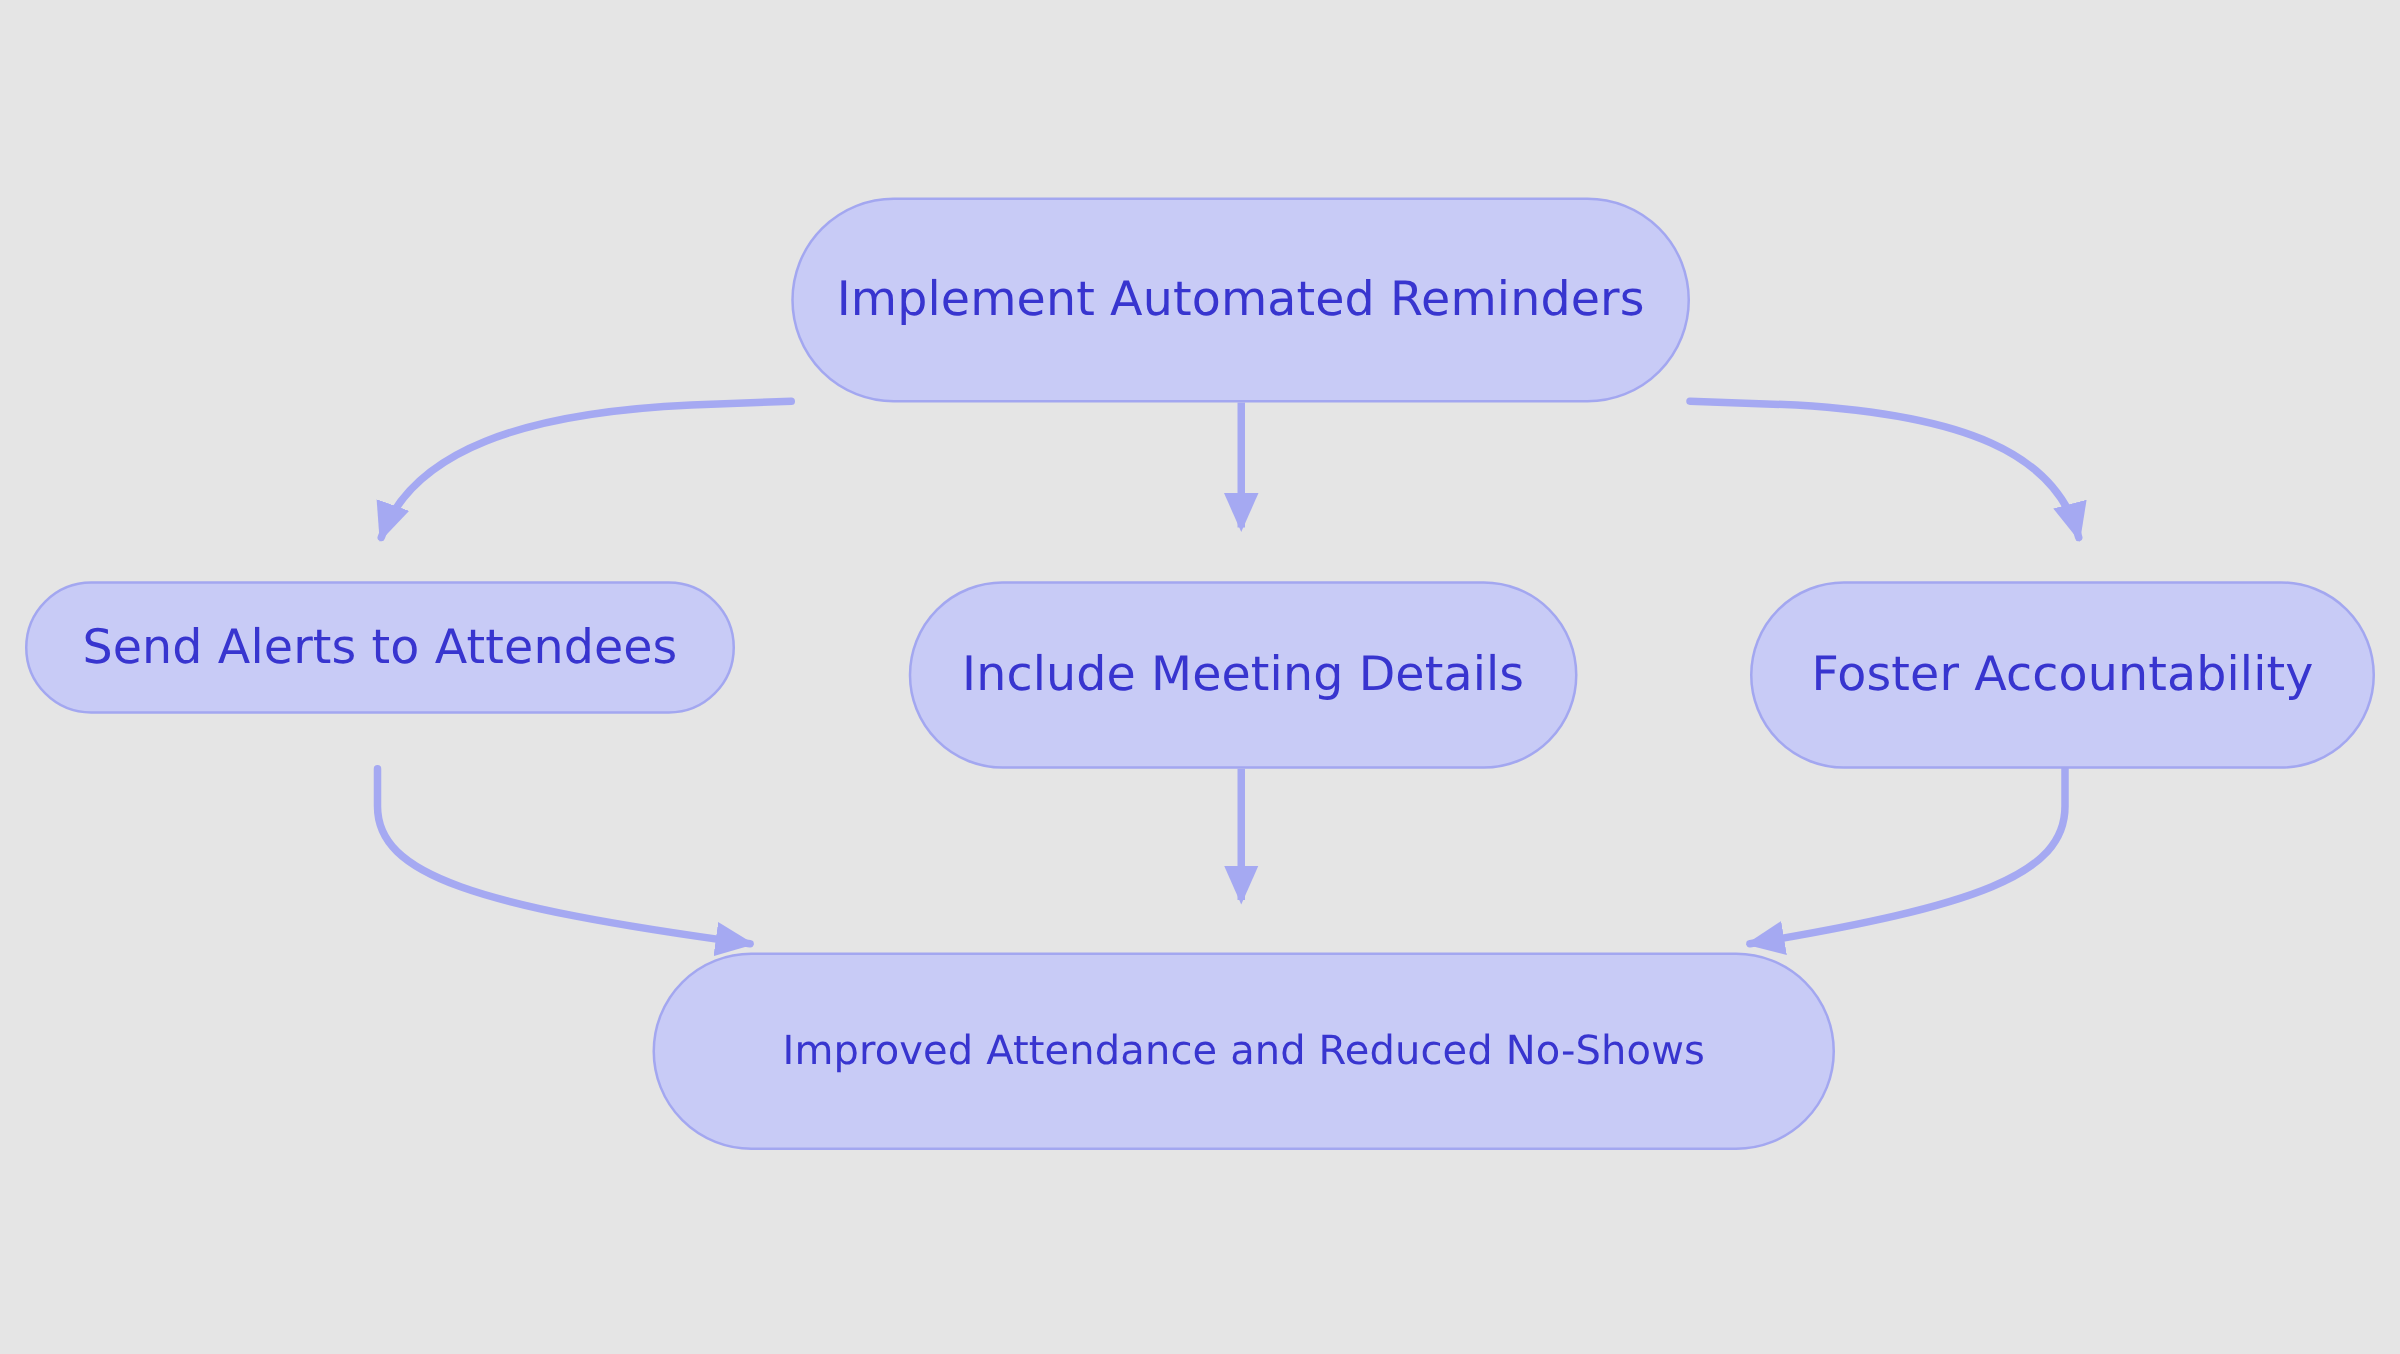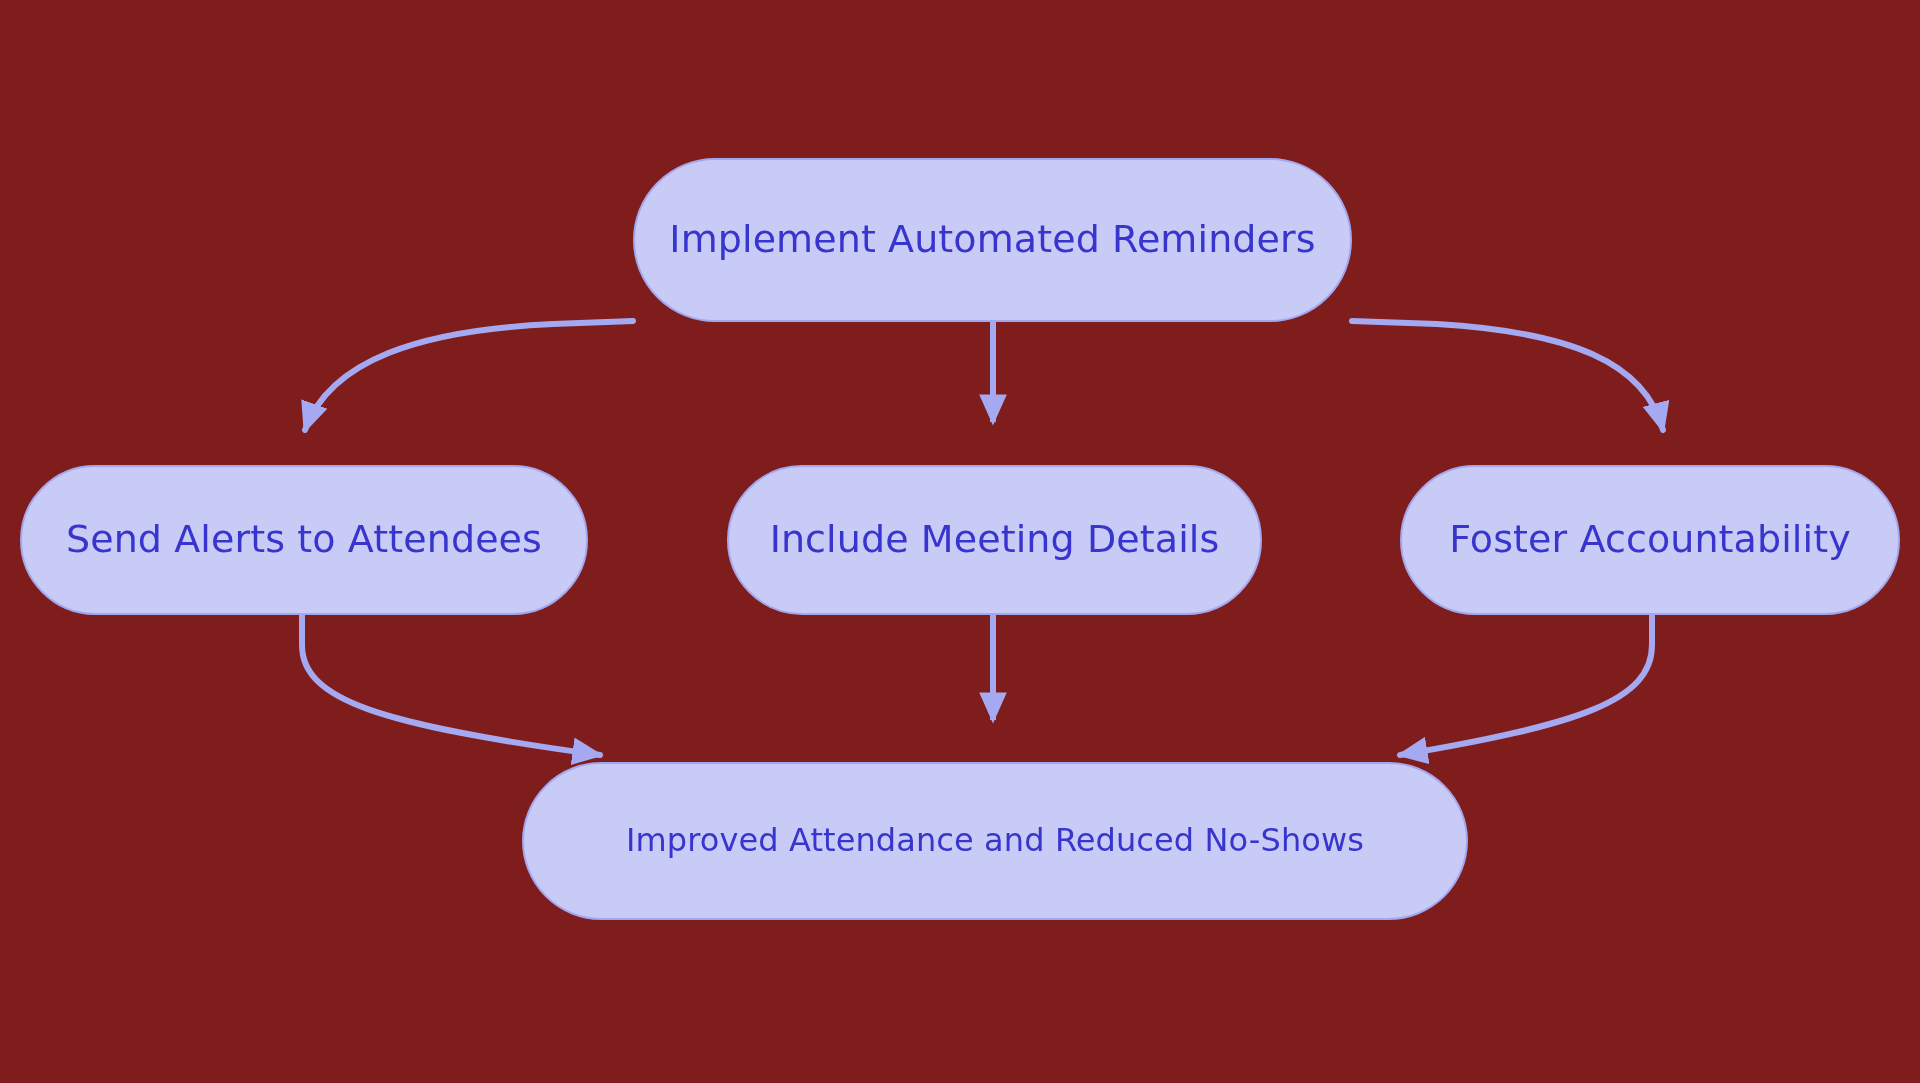--- a/index.html
+++ b/index.html
@@ -8,21 +8,21 @@
     padding: 0;
     background: #ffffff;
   }
   body {
     font-family: "DejaVu Sans", sans-serif;
   }
   #canvas {
     position: relative;
     width: 1920px;
     height: 1083px;
-    background: #7f1d1d;
+    background: #e5e5e5;
     overflow: hidden;
   }
   #edges-layer {
     position: absolute;
     left: 0;
     top: 0;
     width: 1920px;
     height: 1083px;
   }
   .node {
@@ -42,21 +42,21 @@
     font-weight: 400;
     letter-spacing: 0.1px;
     white-space: nowrap;
     text-align: center;
     line-height: 1.1;
   }
   
   #node-root      { left: 633px;  top: 158px; width: 719px; height: 164px; }
   #node-root .node-label { font-size: 38px; }
 
-  #node-alerts    { left: 20px;   top: 465px; width: 568px; height: 150px; }
+  #node-alerts    { left: 20px;   top: 465px; width: 568px; height: 106px; }
   #node-alerts .node-label { font-size: 38px; }
 
   #node-details   { left: 727px;  top: 465px; width: 535px; height: 150px; }
   #node-details .node-label { font-size: 38px; }
 
   #node-accountability { left: 1400px; top: 465px; width: 500px; height: 150px; }
   #node-accountability .node-label { font-size: 38px; }
 
   #node-outcome   { left: 522px;  top: 762px; width: 946px; height: 158px; }
   #node-outcome .node-label { font-size: 32px; }

